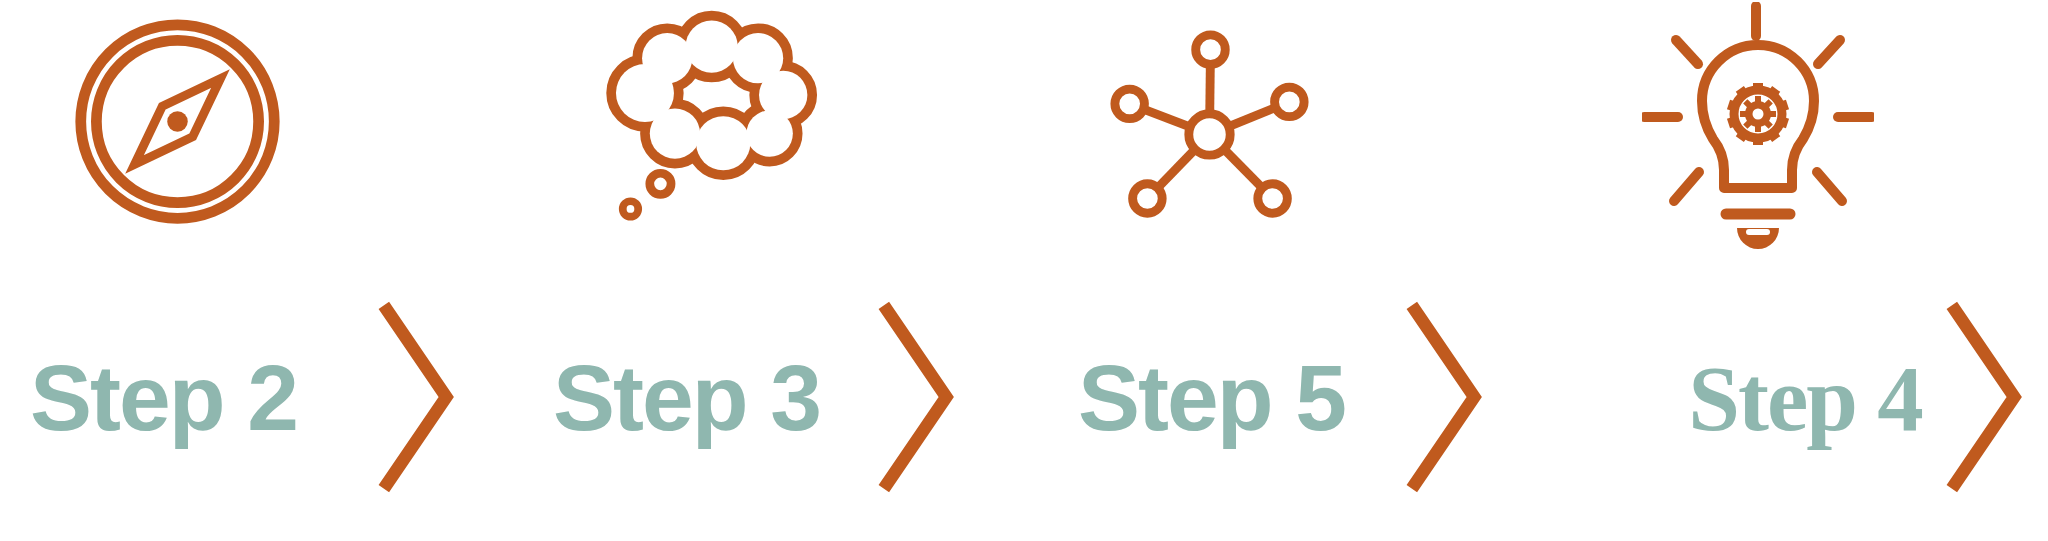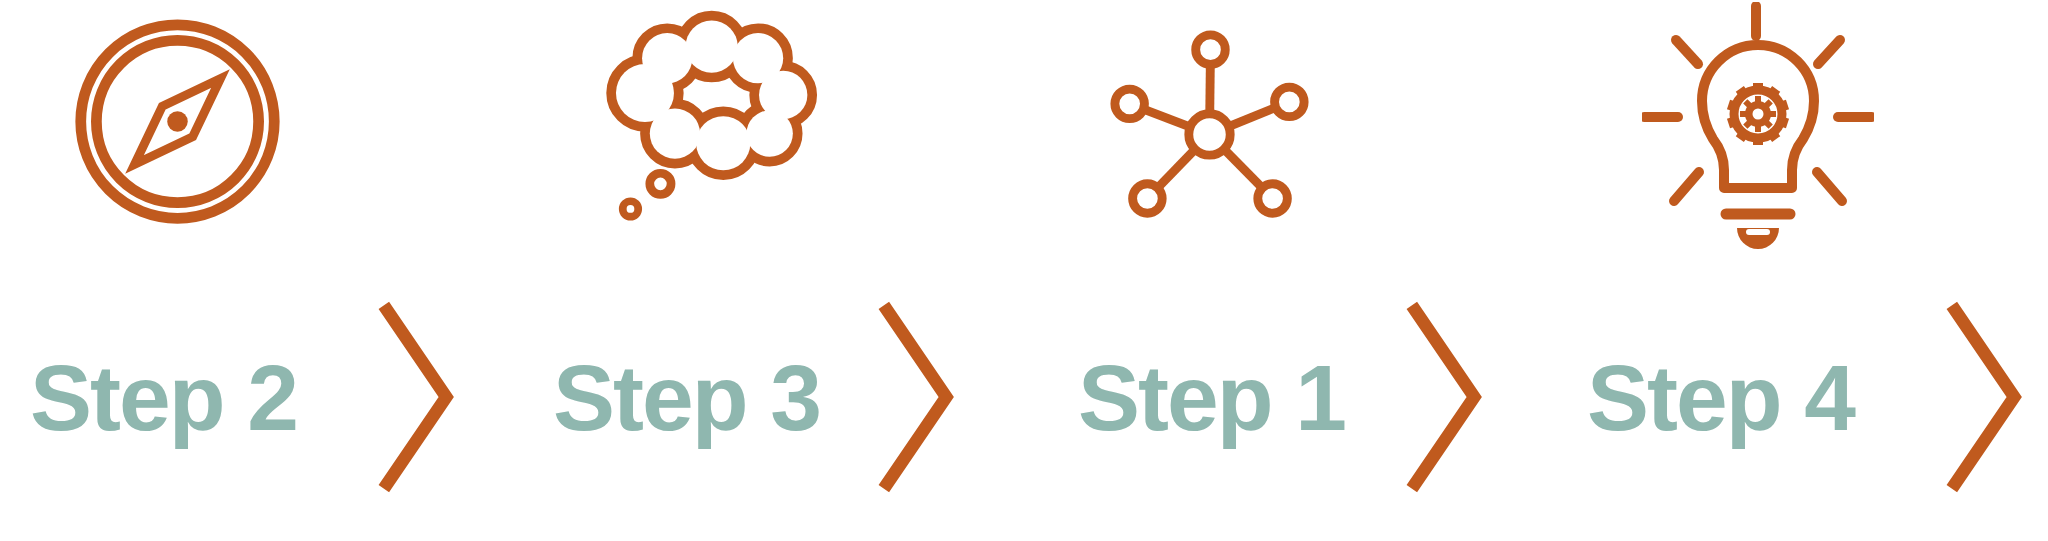--- a/index.html
+++ b/index.html
@@ -105,21 +105,21 @@
         <g stroke="currentColor" stroke-width="9" fill="#FFFFFF">
           <circle cx="105" cy="110" r="21"></circle>
           <circle cx="106" cy="24" r="15"></circle>
           <circle cx="186" cy="77" r="15"></circle>
           <circle cx="169" cy="175" r="15"></circle>
           <circle cx="42" cy="175" r="15"></circle>
           <circle cx="24" cy="79" r="15"></circle>
         </g>
       </svg>
     </div>
-    <div class="step-label" style="left:1078px; width:260px;">Step 1</div>
+    <div class="step-label" style="left:1078px; width:260px;">Step 5</div>
   </div>
   <div class="chev" style="left:1405px;">
     <svg viewBox="0 0 80 196" fill="none" stroke="currentColor">
       <path d="M 7,4 L 71,98 L 7,192" stroke-width="13" stroke-linejoin="miter"></path>
     </svg>
   </div>
 
   <div>
     <div class="abs icon" style="left:1642px; top:2px; width:232px;">
       <svg viewBox="0 0 232 248">
@@ -141,21 +141,21 @@
 
         <path d="M127,112 L134,112 M123.8,104.2 L128.7,99.3 M116,101 L116,94 M108.2,104.2 L103.3,99.3 M105,112 L98,112 M108.2,119.8 L103.3,124.7 M116,123 L116,130 M123.8,119.8 L128.7,124.7" stroke="currentColor" stroke-width="6"></path>
         <circle cx="116" cy="112" r="13" fill="currentColor"></circle>
         <circle cx="116" cy="112" r="5.5" fill="#FFFFFF"></circle>
 
         <line x1="84" y1="212" x2="148" y2="212" stroke="currentColor" stroke-width="11" stroke-linecap="round"></line>
         <path d="M 95,226 A 21,21 0 0 0 137,226 Z" fill="currentColor"></path>
         <line x1="107" y1="230" x2="125" y2="230" stroke="#FFFFFF" stroke-width="6" stroke-linecap="round"></line>
       </svg>
     </div>
-    <div class="step-label" style="left:1587px; width:260px;">Step 4</div>
+    <div class="step-label" style="left:1675px; width:260px;font-family:Liberation Serif, serif;">Step 4</div>
   </div>
   <div class="chev" style="left:1945px;">
     <svg viewBox="0 0 80 196" fill="none" stroke="currentColor">
       <path d="M 7,4 L 71,98 L 7,192" stroke-width="13" stroke-linejoin="miter"></path>
     </svg>
   </div>
 
 </div>
 
 </body></html>

